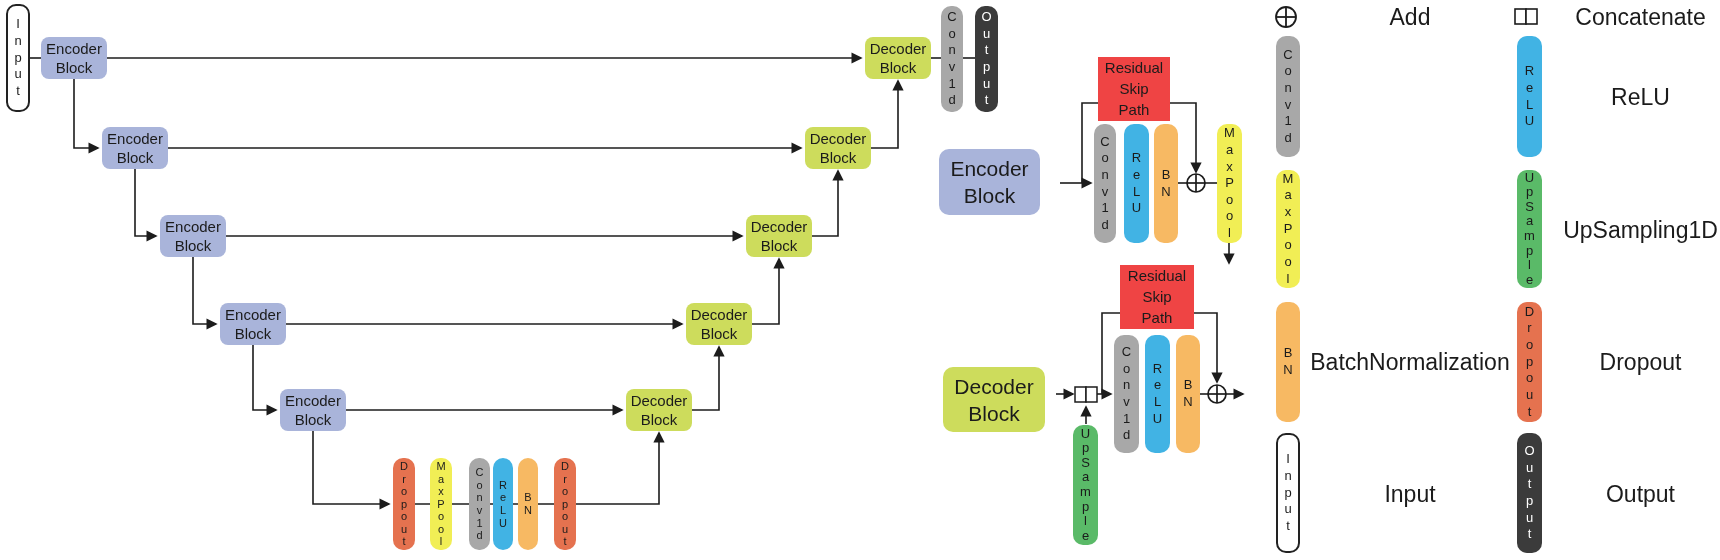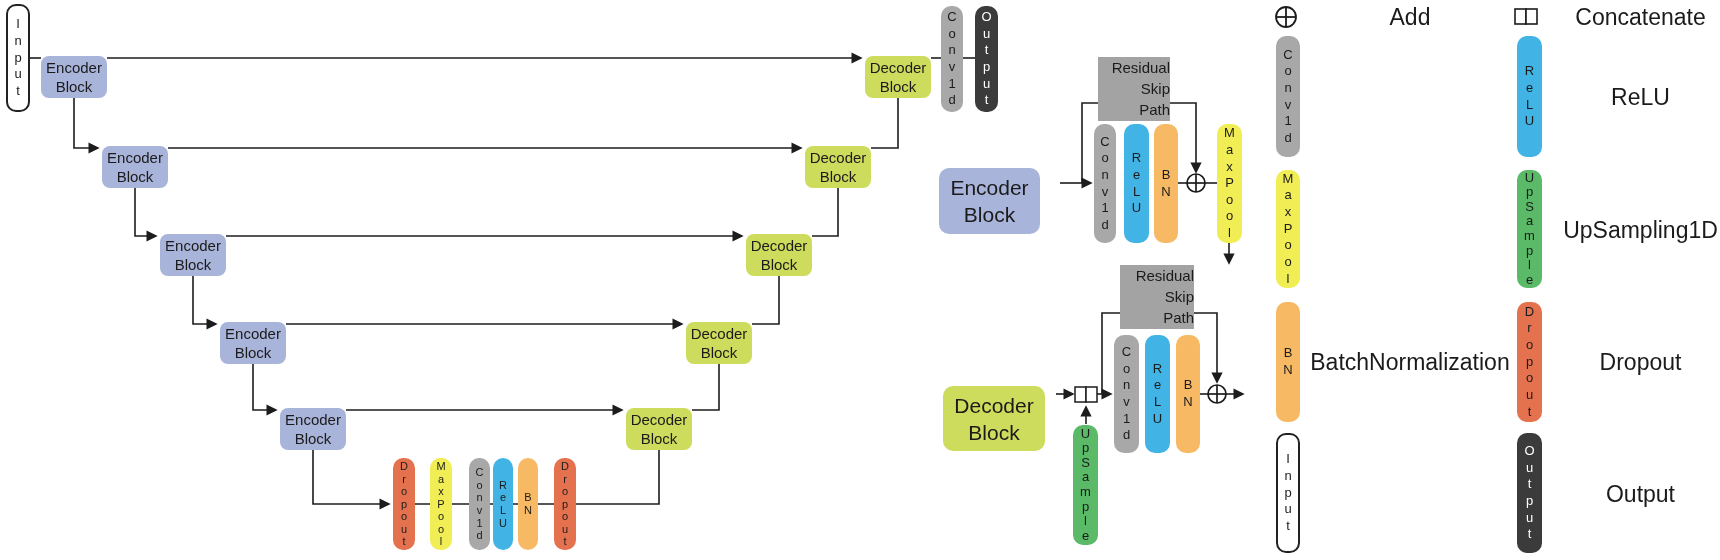--- a/index.html
+++ b/index.html
@@ -4,34 +4,34 @@
 <style>
   html,body{margin:0;padding:0;background:#ffffff;}
   #canvas{
     position:relative;width:1720px;height:560px;background:#ffffff;overflow:hidden;
     font-family:"Liberation Sans", sans-serif;color:#1b1b1b;
   }
   #wires{position:absolute;left:0;top:0;z-index:0;}
   .abs{position:absolute;box-sizing:border-box;z-index:1;}
   .blk{
     display:flex;align-items:center;justify-content:center;text-align:center;
-    border-radius:8px;color:#1b1b1b;margin-top:19px;
+    border-radius:8px;color:#1b1b1b;
   }
   .blk-sm{font-size:15px;line-height:19px;width:66px;height:42px;padding:0 4px;}
   .blk-lg{font-size:21px;line-height:27px;border-radius:10px;padding:0 6px;}
   .vbar{
     display:flex;align-items:center;justify-content:center;border-radius:10px;
   }
   .vtxt{white-space:pre-line;text-align:center;font-size:13px;line-height:1.28;}
   .vbar.small .vtxt{font-size:11px;line-height:1.14;}
   .vbar.tight .vtxt{line-height:1.12;}
   .vbar.outp{color:#ffffff;}
   .vbar.inp{background:#ffffff;border:2px solid #222222;}
   .skip-label{
-    background:#a3a3a3;text-align:right;font-size:15px;line-height:21px;z-index:2;
+    background:#ef4444;text-align:center;font-size:15px;line-height:21px;z-index:2;
   }
   .skip-label span{display:block;}
   .leg-label{
     font-size:23px;line-height:30px;text-align:center;
     display:flex;align-items:center;justify-content:center;
   }
 </style>
 </head>
 <body>
 
@@ -287,20 +287,21 @@
 N</span>
   </div>
   <div class="abs leg-label" style="left:1310px;top:347px;width:200px;height:30px;">BatchNormalization</div>
   <div class="abs vbar inp" style="left:1276px;top:433px;width:24px;height:120px;">
     <span class="vtxt">I
 n
 p
 u
 t</span>
   </div>
+  <div class="abs leg-label" style="left:1310px;top:479px;width:200px;height:30px;">Input</div>
 
   <div class="abs leg-label" style="left:1548px;top:2px;width:185px;height:30px;">Concatenate</div>
   <div class="abs vbar" style="left: 1517px; top: 36px; width: 25px; height: 121px; background: rgb(65, 179, 228);">
     <span class="vtxt">R
 e
 L
 U</span>
   </div>
   <div class="abs leg-label" style="left:1548px;top:82px;width:185px;height:30px;">ReLU</div>
   <div class="abs vbar tight" style="left: 1517px; top: 170px; width: 25px; height: 118px; background: rgb(90, 186, 104);">

